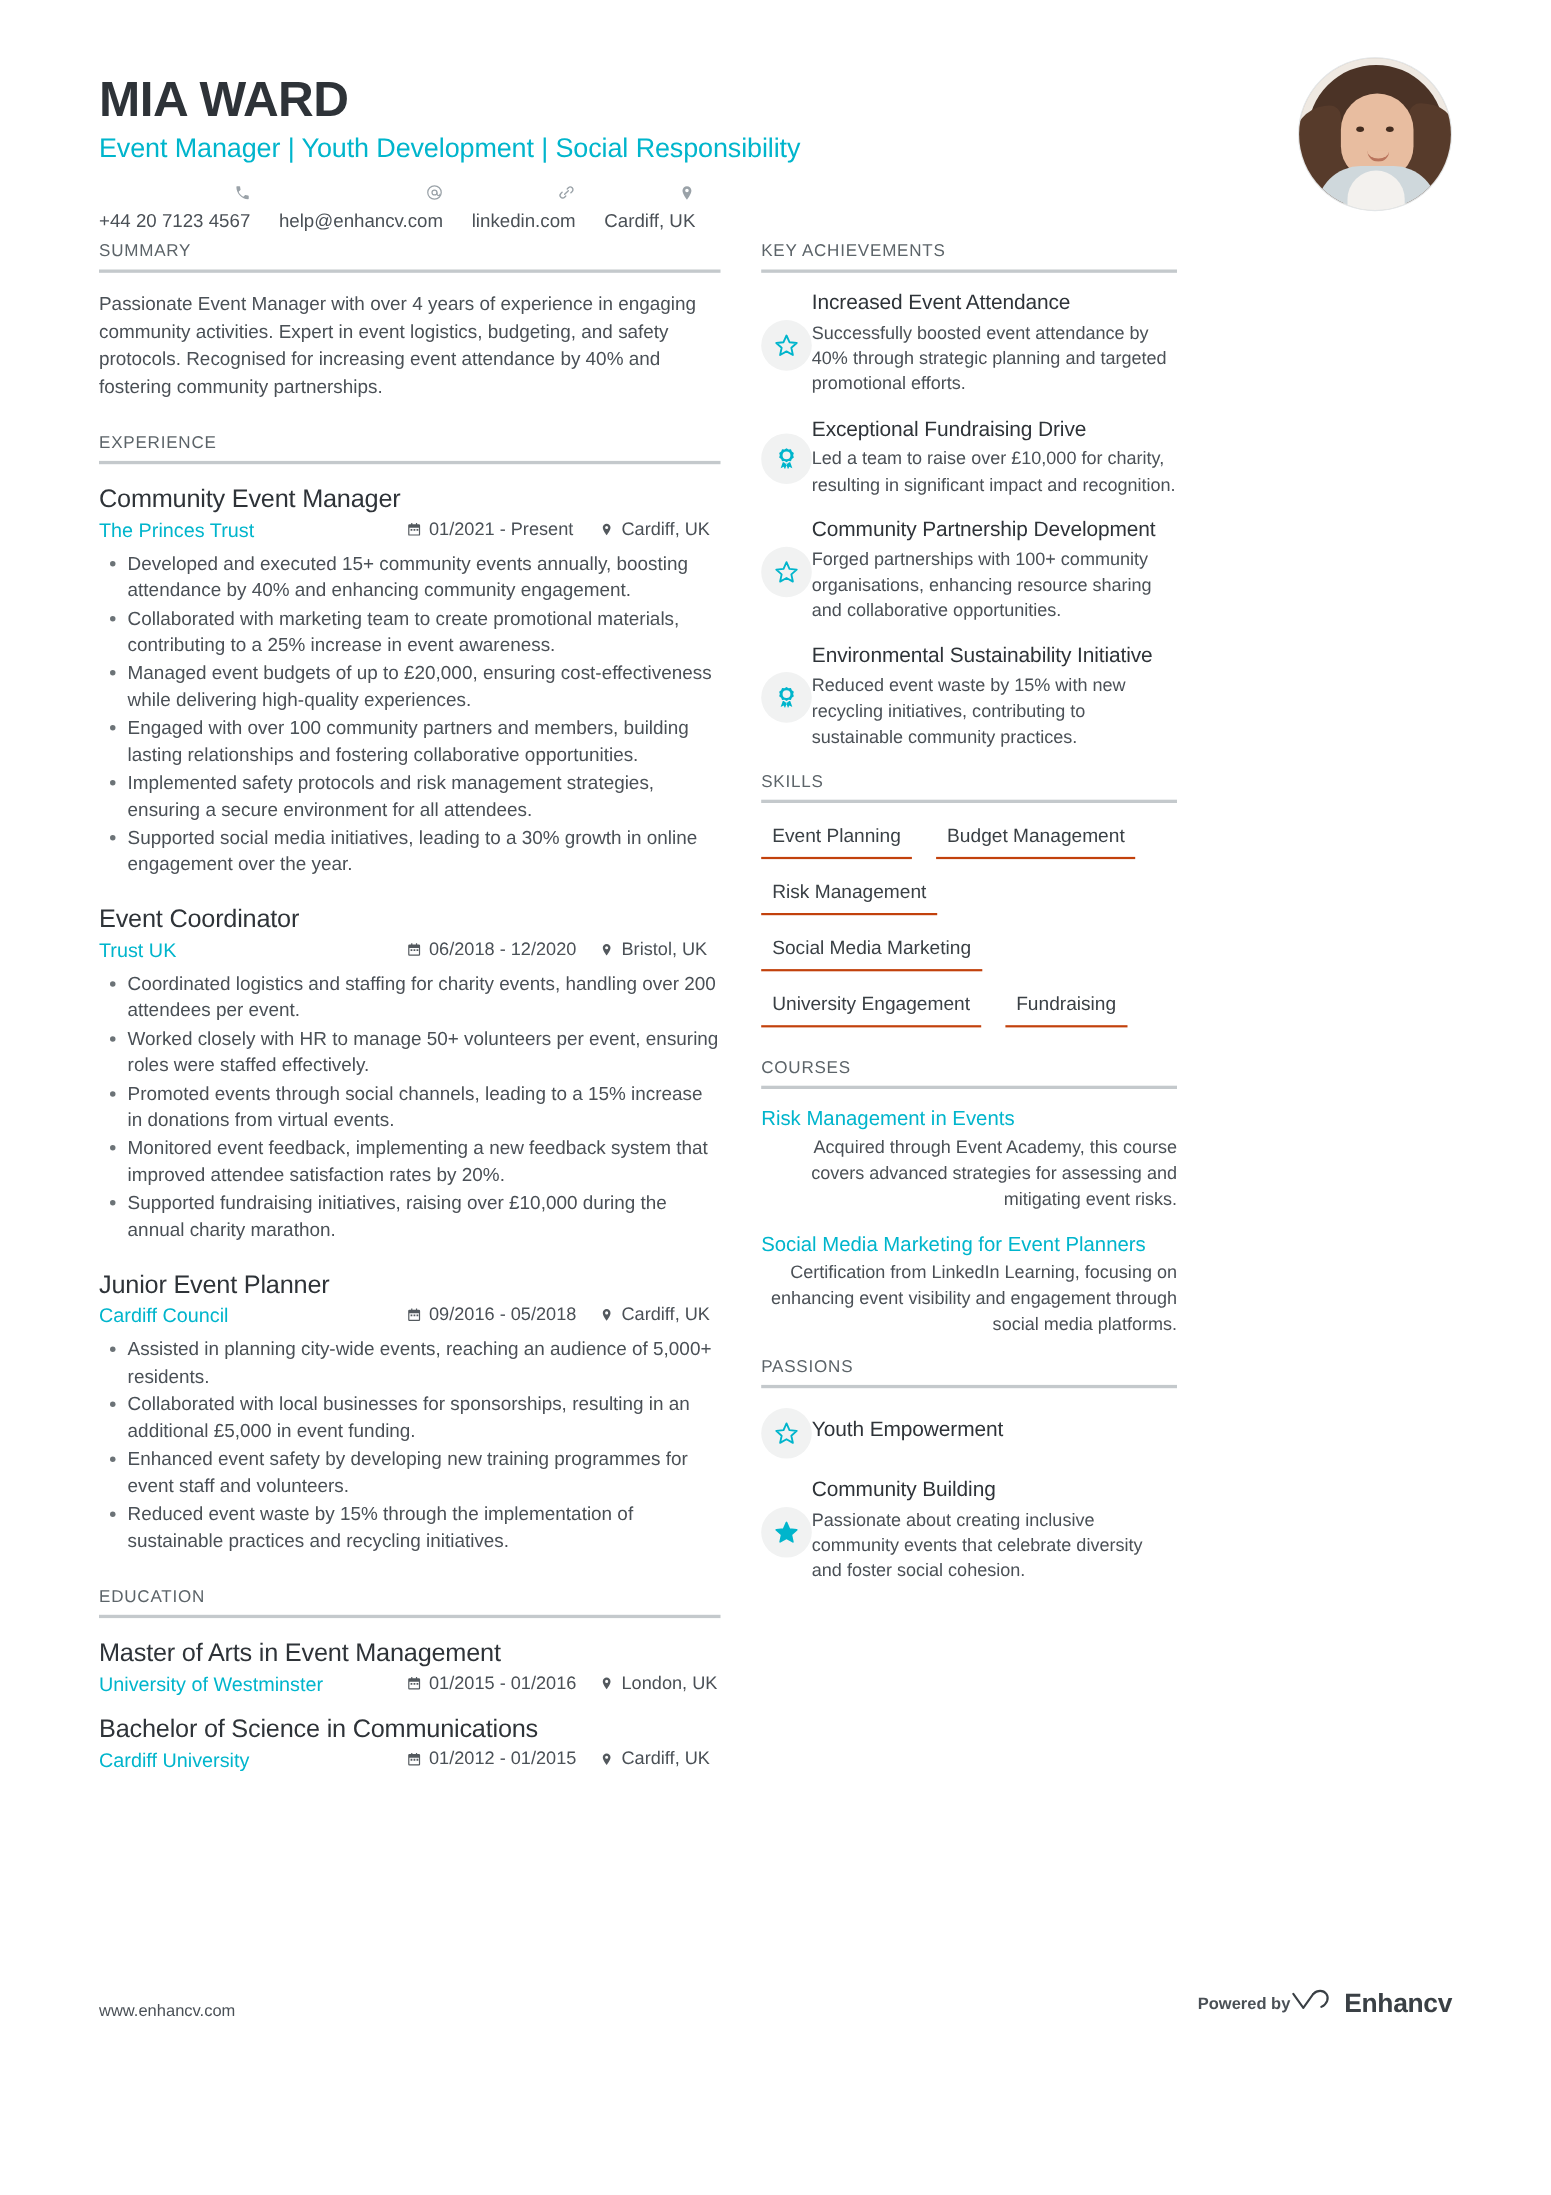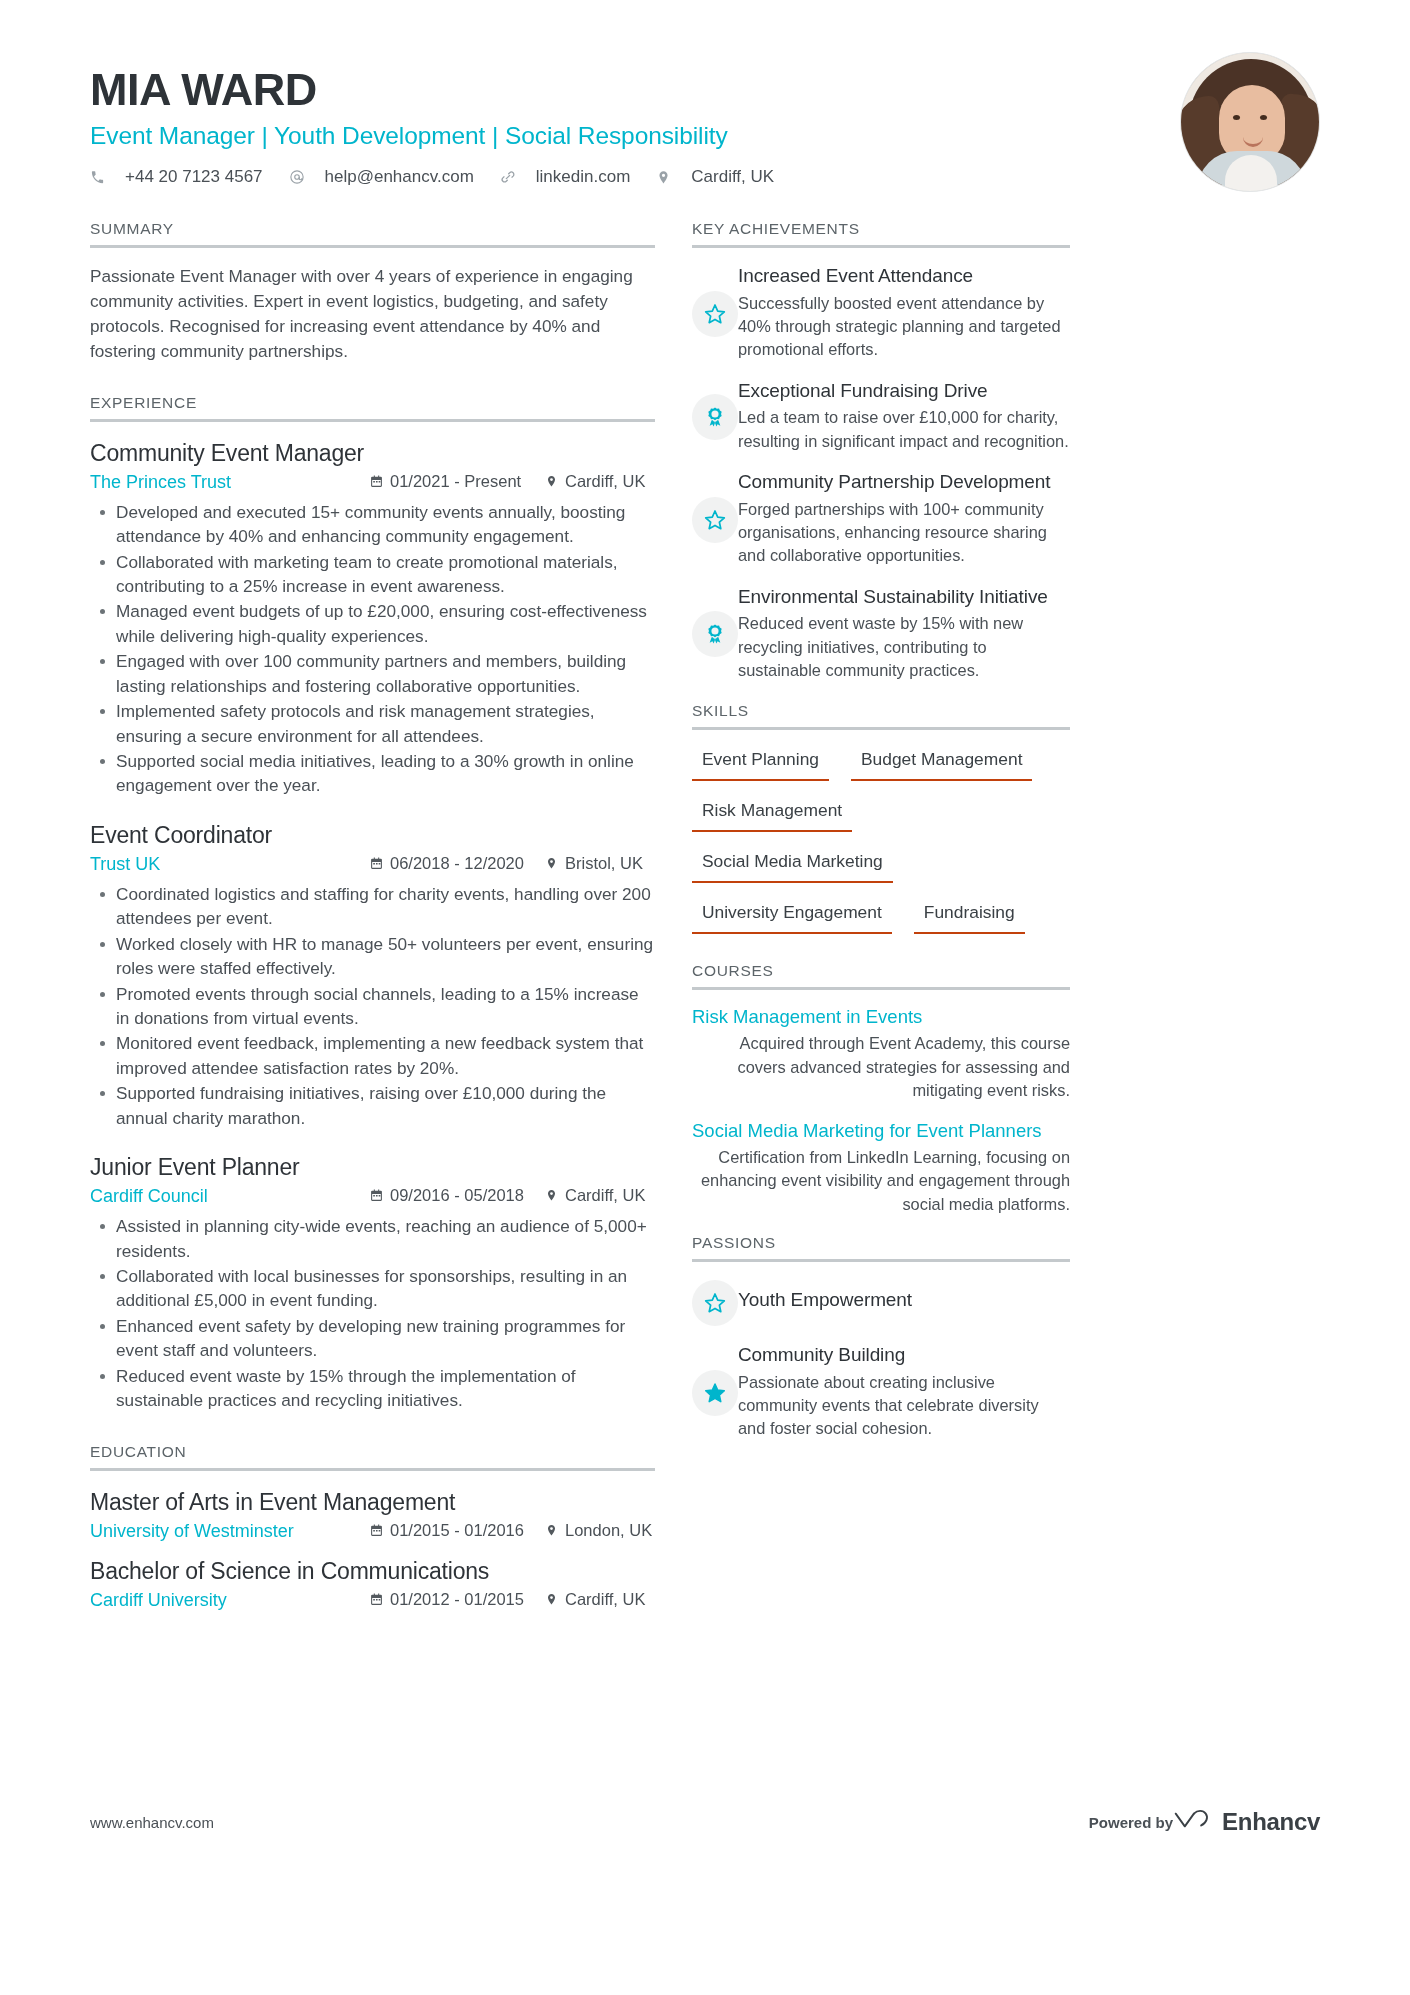--- a/index.html
+++ b/index.html
@@ -19,21 +19,21 @@
     color: #2e3338; line-height: 1.05;
   }
   .headline {
     margin-top: 9px; font-size: 24.5px; color: #00b5cc; font-weight: 400;
     letter-spacing: -0.1px;
   }
   .contact-row {
     margin-top: 17px; display: flex; align-items: center; gap: 26px;
     font-size: 17px; color: #4a5056;
   }
-  .contact-item { display: flex; align-items: center; gap: 20px; white-space: nowrap; }
+  .contact-item { display: flex; align-items: flex-end; gap: 8px; white-space: nowrap; flex-direction: column; }
   .contact-item .ico { display: inline-flex; align-items: center; color: #9aa2a8; }
   .contact-item .ico svg { display: block; }
 
   .avatar {
     position: absolute; right: 0px; top: 48px;
     width: 140px; height: 140px; border-radius: 50%;
     overflow: hidden; border: 1px solid #e3e6e8;
     background: #d7cfc6;
   }
   .avatar .photo { position: absolute; inset: 0; }
@@ -137,21 +137,21 @@
     border-bottom: 2px solid #c2410c; margin-bottom: 16px;
   }
 
   .course { margin-bottom: 18px; }
   .course-title { font-size: 18.5px; color: #00b5cc; margin-bottom: 4px; }
   .course-desc { font-size: 16.4px; line-height: 1.42; color: #4a5056; text-align: right; }
 
   
   .footer {
     position: absolute; left: 90px; right: 90px; bottom: 52px;
-    display: flex; align-items: center; justify-content: space-between;
+    display: flex; align-items: flex-end; justify-content: space-between;
   }
   .footer-url { font-size: 15px; color: #4a5056; }
   .footer-right { display: flex; align-items: center; gap: 0; font-weight: bold; }
   .powered { font-size: 15px; color: #4a5056; }
   .brand { display: flex; align-items: center; gap: 9px; }
   .brand-name { font-size: 24px; color: #3a4045; letter-spacing: -0.3px; }
 </style>
 </head>
 <body>
 

